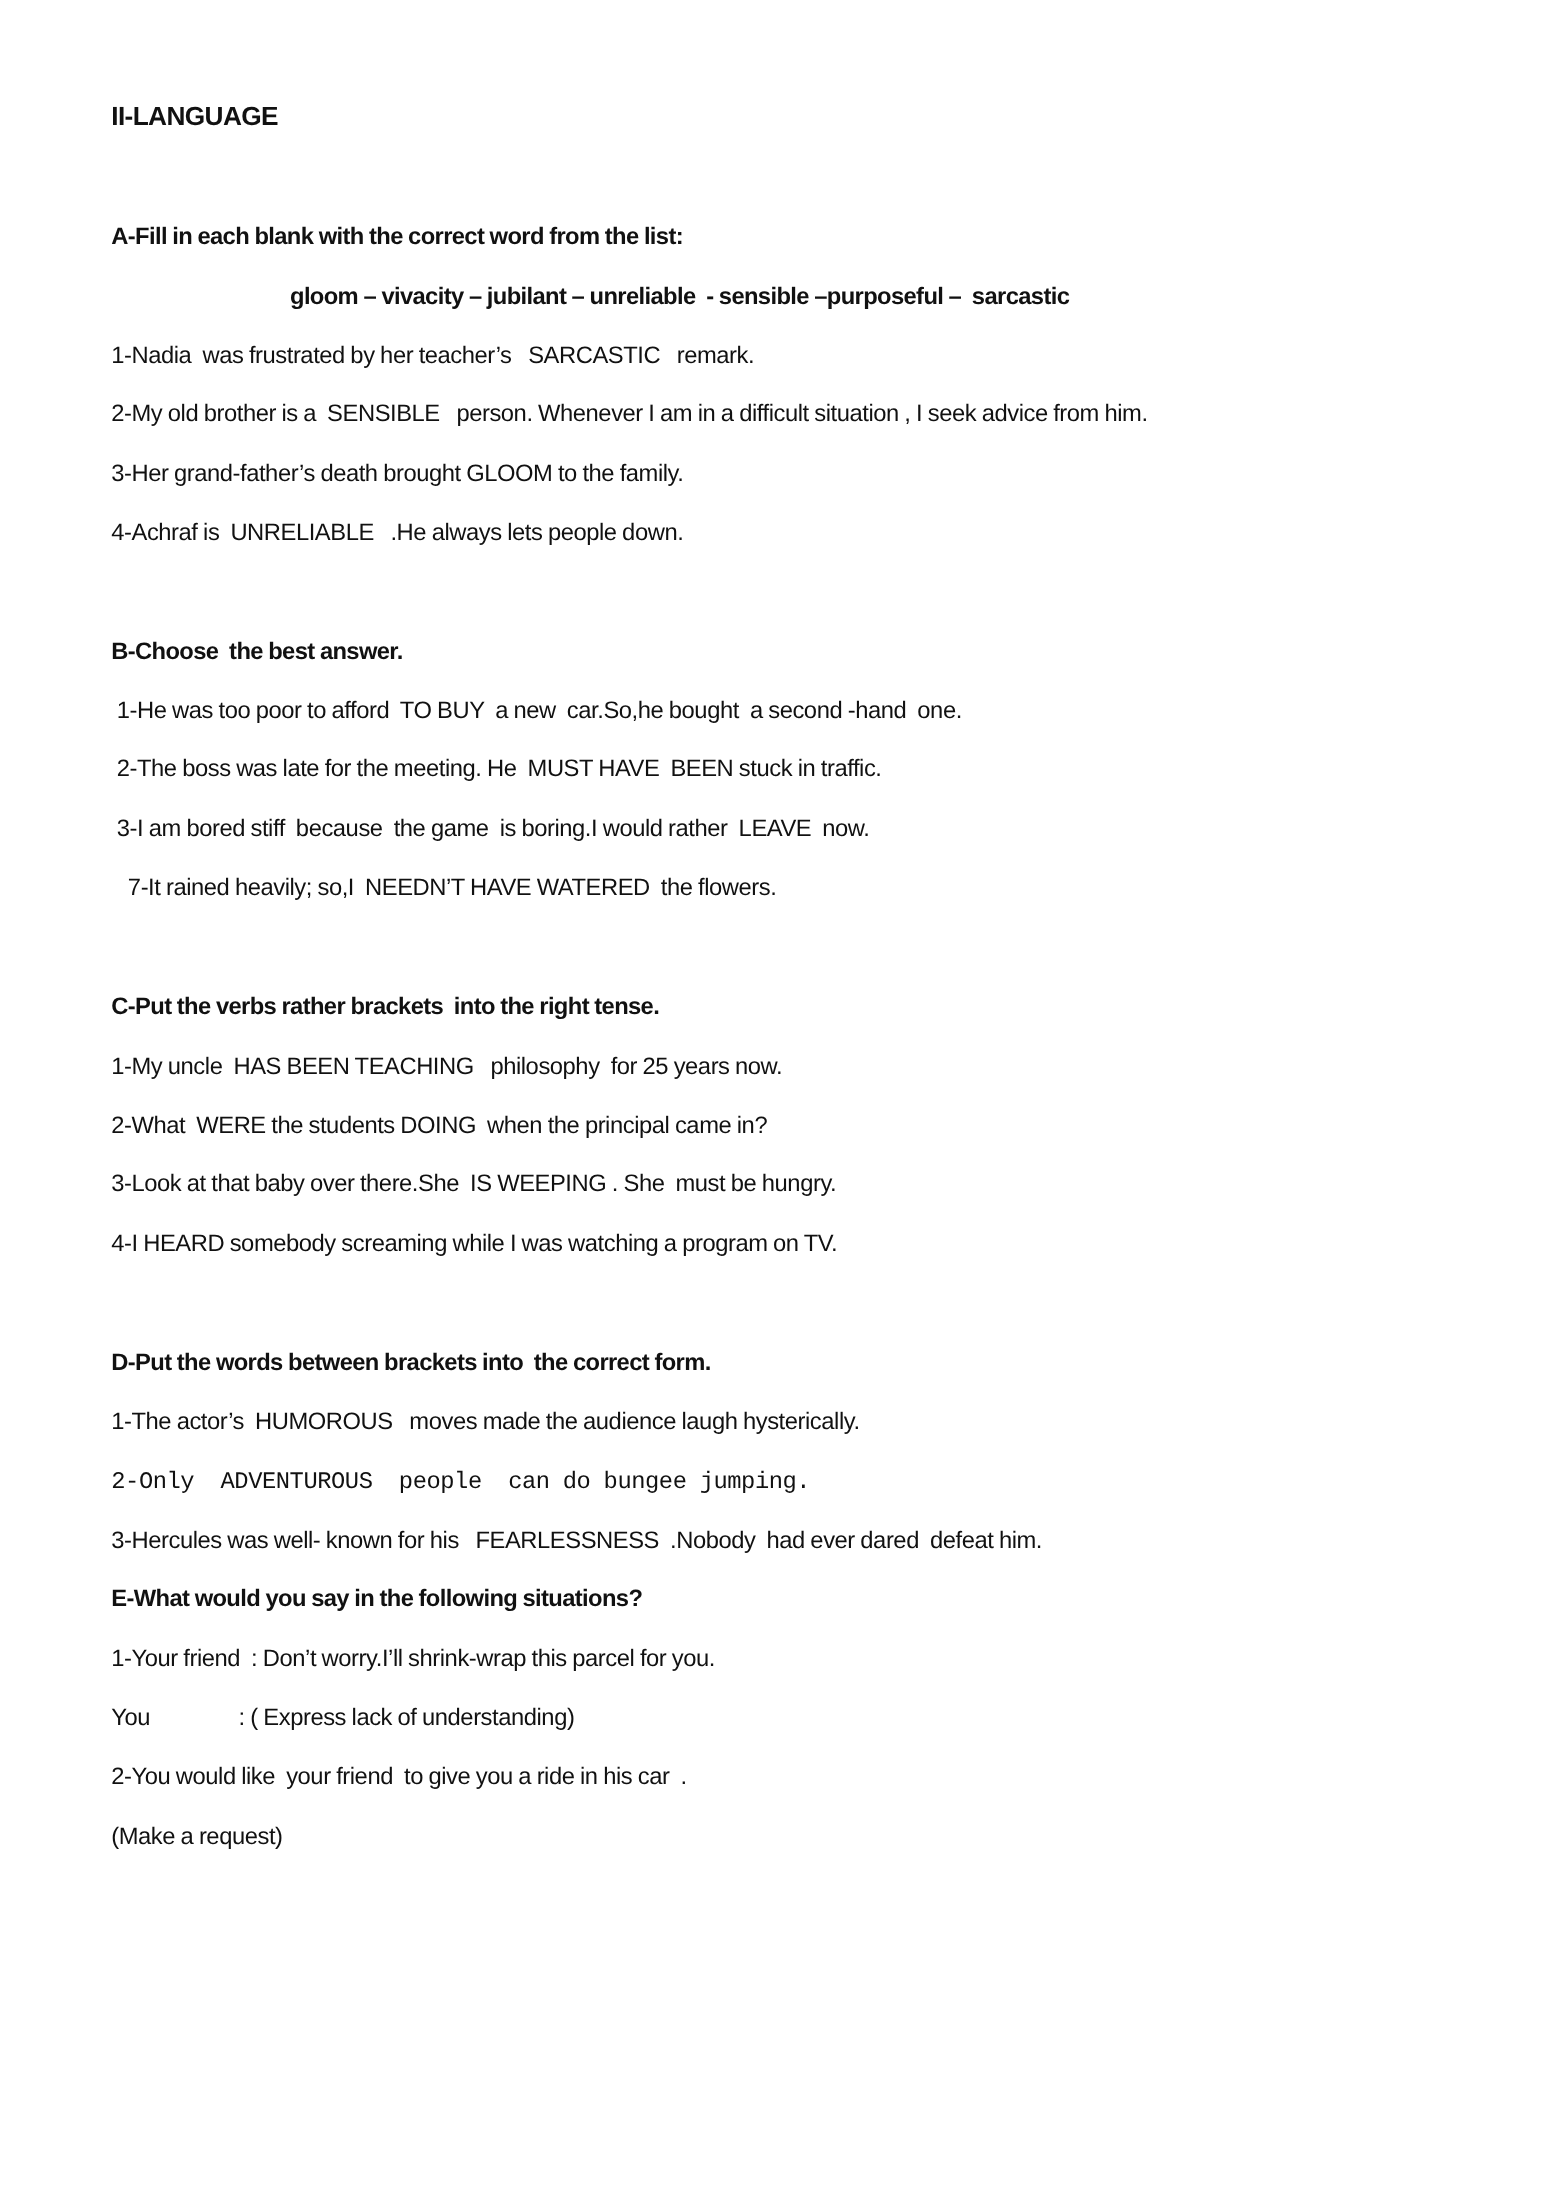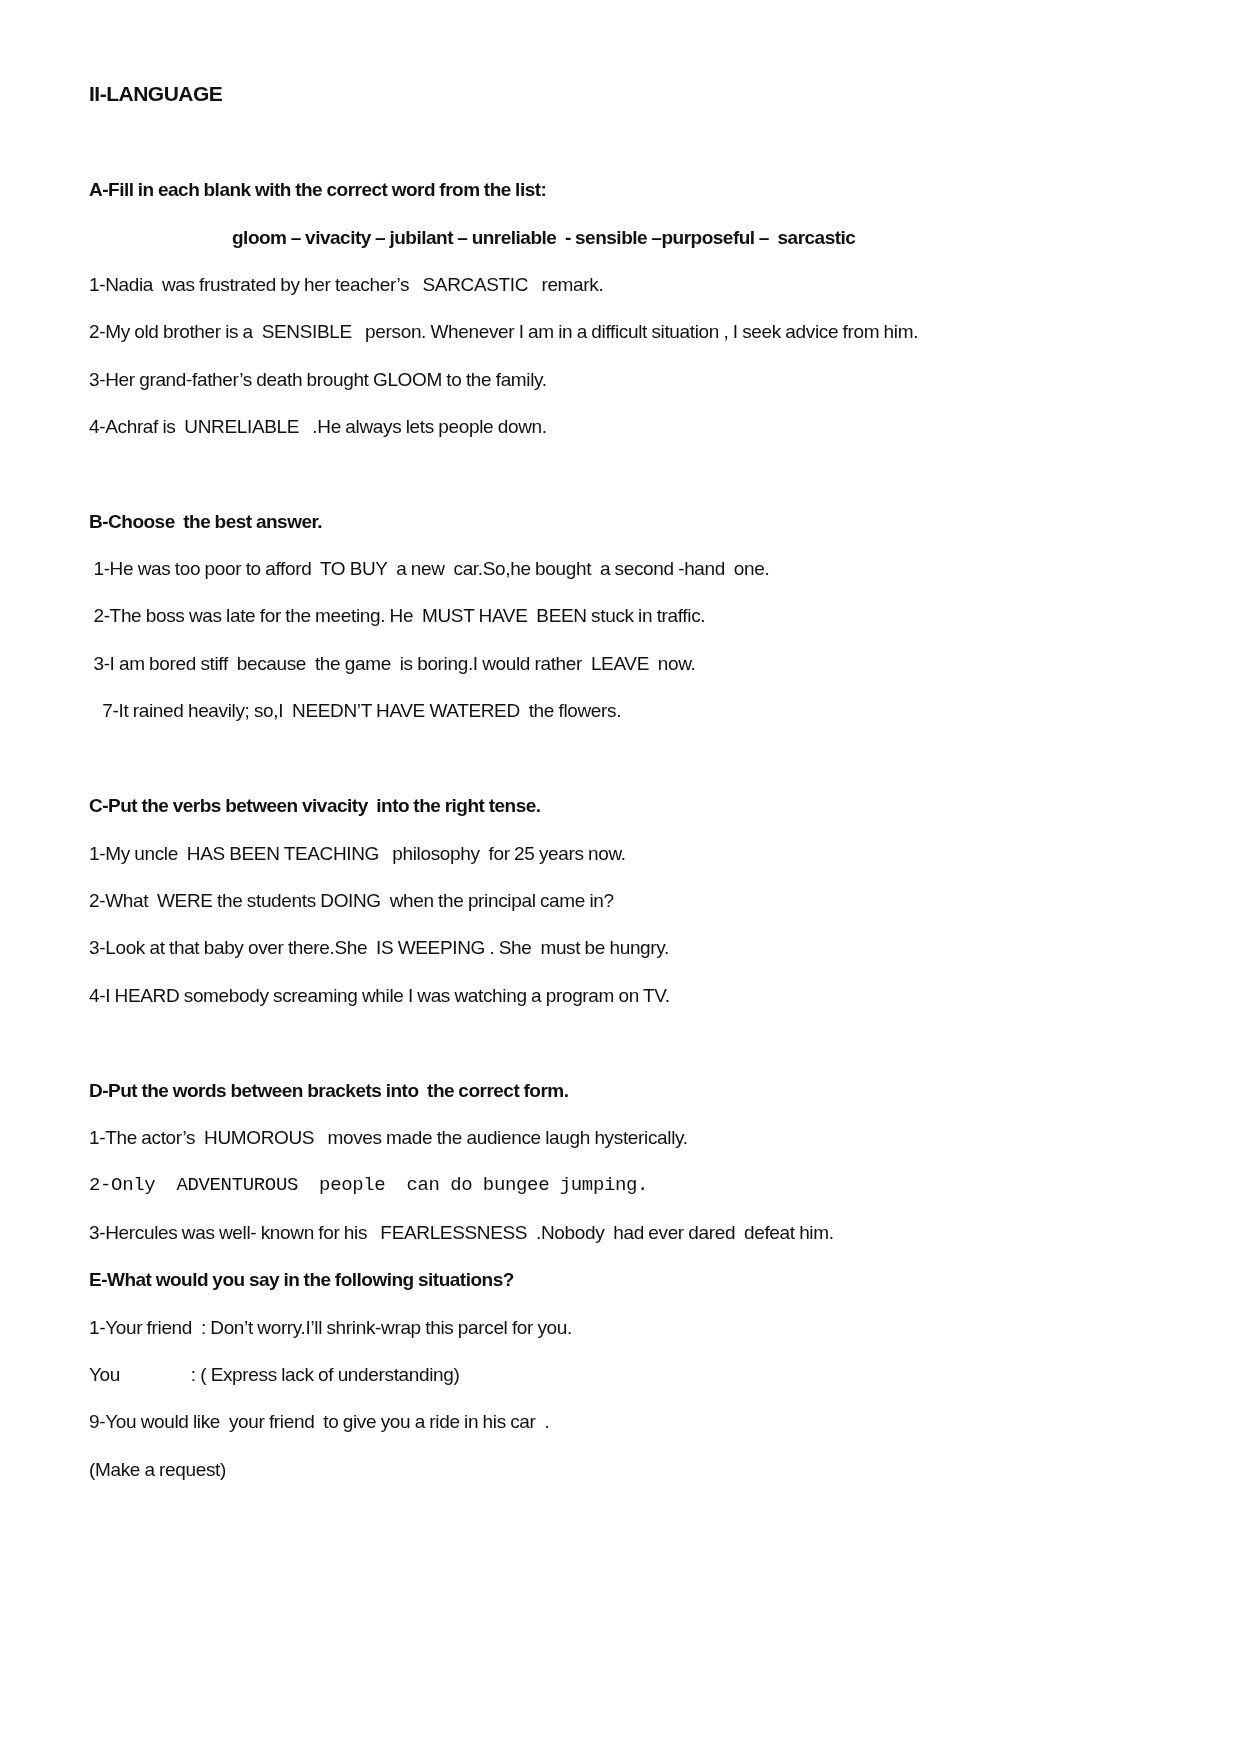--- a/index.html
+++ b/index.html
@@ -53,30 +53,30 @@
   <div class="line" style="top:320px;">2-My old brother is a  SENSIBLE   person. Whenever I am in a difficult situation , I seek advice from him.</div>
   <div class="line" style="top:368px;">3-Her grand-father’s death brought GLOOM to the family.</div>
   <div class="line" style="top:415px;">4-Achraf is  UNRELIABLE   .He always lets people down.</div>
 
   <div class="line bold" style="top:510px;">B-Choose  the best answer.</div>
   <div class="line" style="top:557px;"> 1-He was too poor to afford  TO BUY  a new  car.So,he bought  a second -hand  one.</div>
   <div class="line" style="top:604px;"> 2-The boss was late for the meeting. He  MUST HAVE  BEEN stuck in traffic.</div>
   <div class="line" style="top:652px;"> 3-I am bored stiff  because  the game  is boring.I would rather  LEAVE  now.</div>
   <div class="line" style="top:699px;">   7-It rained heavily; so,I  NEEDN’T HAVE WATERED  the flowers.</div>
 
-  <div class="line bold" style="top:794px;">C-Put the verbs between vivacity  into the right tense.</div>
+  <div class="line bold" style="top:794px;">C-Put the verbs rather brackets  into the right tense.</div>
   <div class="line" style="top:842px;">1-My uncle  HAS BEEN TEACHING   philosophy  for 25 years now.</div>
   <div class="line" style="top:889px;">2-What  WERE the students DOING  when the principal came in?</div>
   <div class="line" style="top:936px;">3-Look at that baby over there.She  IS WEEPING . She  must be hungry.</div>
   <div class="line" style="top:984px;">4-I HEARD somebody screaming while I was watching a program on TV.</div>
 
   <div class="line bold" style="top:1079px;">D-Put the words between brackets into  the correct form.</div>
   <div class="line" style="top:1126px;">1-The actor’s  HUMOROUS   moves made the audience laugh hysterically.</div>
   <div class="line" style="top:1173px;font-family:Liberation Mono, monospace;">2-Only  ADVENTUROUS  people  can do bungee jumping.</div>
   <div class="line" style="top:1221px;">3-Hercules was well- known for his   FEARLESSNESS  .Nobody  had ever dared  defeat him.</div>
 
   <div class="line bold" style="top:1268px;">E-What would you say in the following situations?</div>
   <div class="line" style="top:1316px;">1-Your friend  : Don’t worry.I’ll shrink-wrap this parcel for you.</div>
   <div class="line" style="top:1363px;">You                : ( Express lack of understanding)</div>
-  <div class="line" style="top:1410px;">9-You would like  your friend  to give you a ride in his car  .</div>
+  <div class="line" style="top:1410px;">2-You would like  your friend  to give you a ride in his car  .</div>
   <div class="line" style="top:1458px;">(Make a request)</div>
 
 </div>
 
 </body></html>

